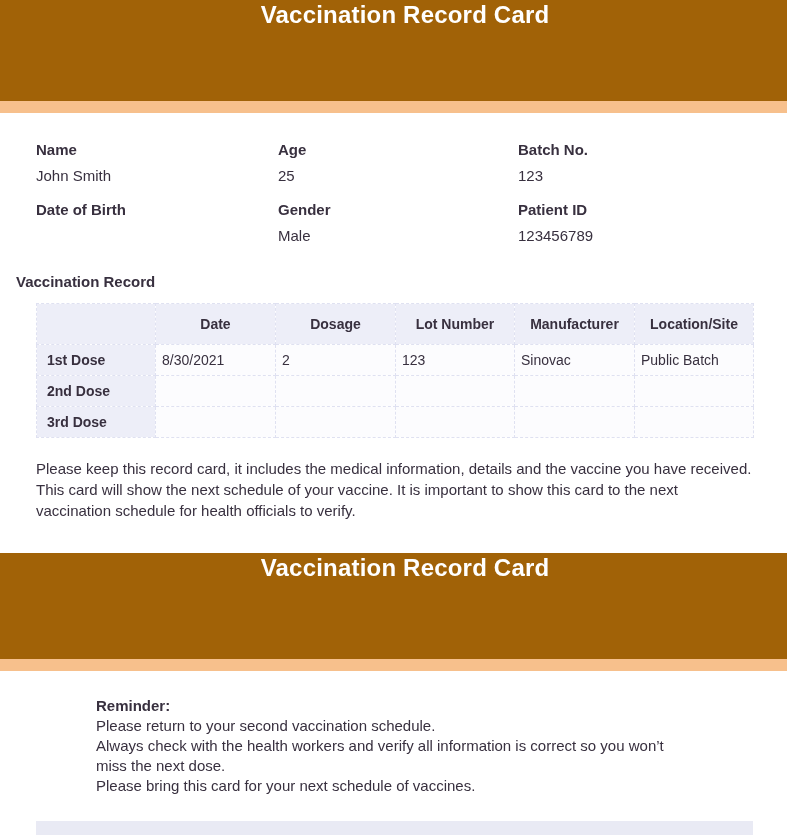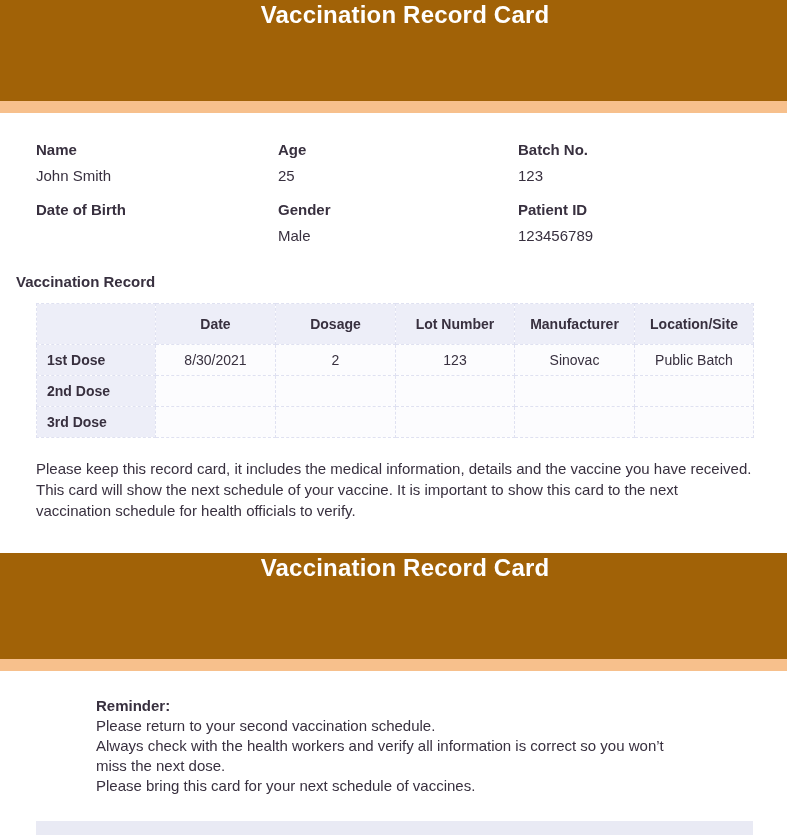--- a/index.html
+++ b/index.html
@@ -77,21 +77,20 @@
   .record-table tbody th {
     background: #edeef8;
     padding: 7px 10px;
     font-weight: bold;
     text-align: left;
     height: 30px;
   }
   .record-table tbody td {
     background: #fcfcfe;
     padding: 7px 6px;
-    text-align: center;
     height: 30px;
   }
   .note {
     margin: 20px 36px 0 36px;
     width: 717px;
     font-size: 15px;
     line-height: 21px;
   }
   .reminder {
     margin: 25px 36px 0 96px;

